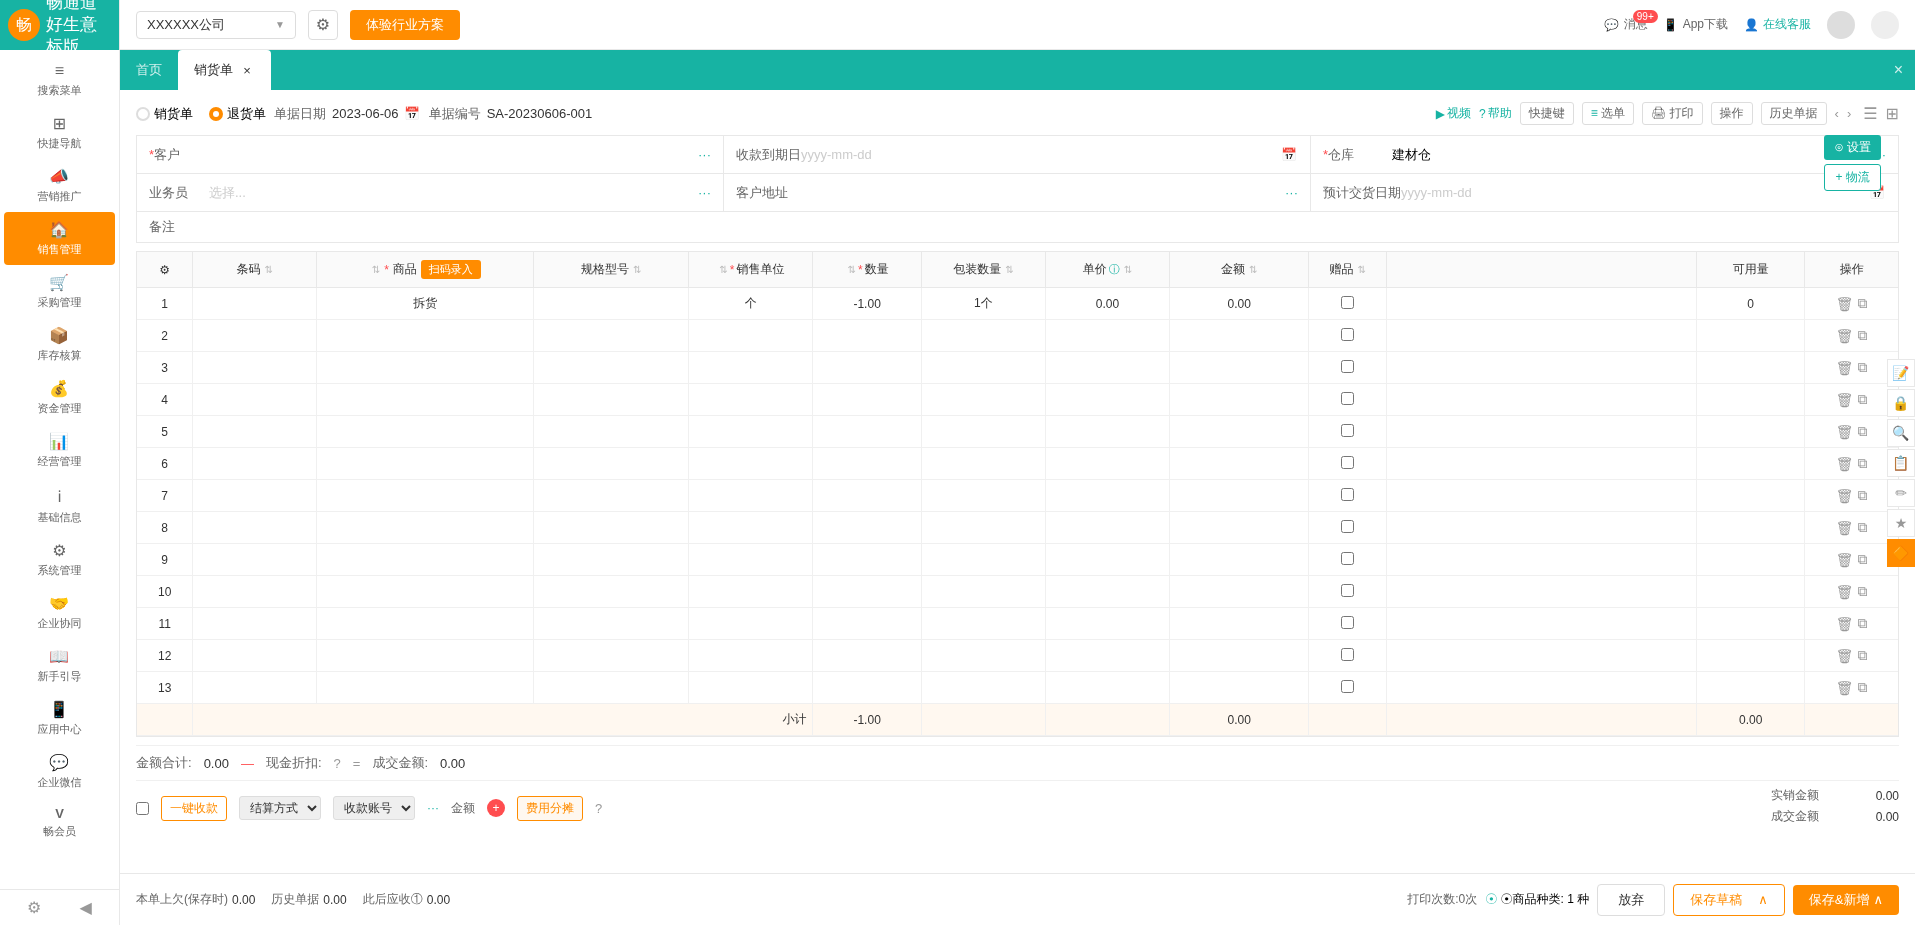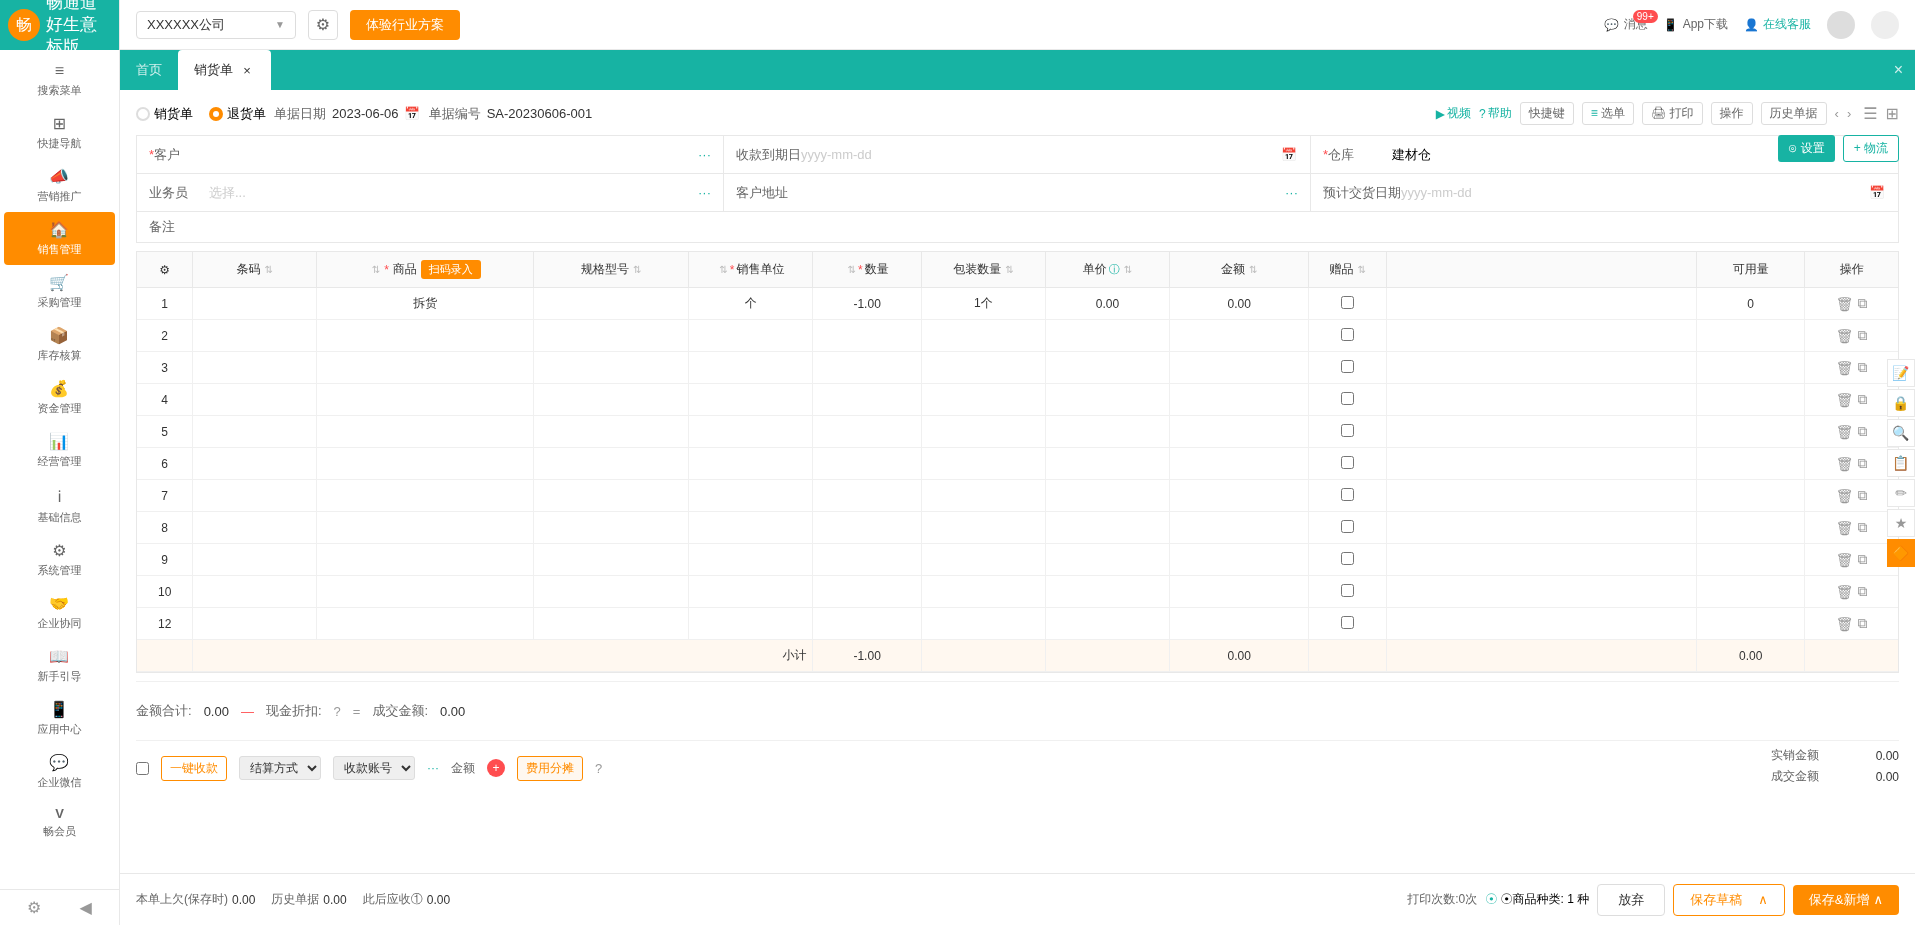--- a/index.html
+++ b/index.html
@@ -82,21 +82,21 @@
     .col-ops { width: 60px; }
     .required-star { color: #ff4d4f; }
     .red-text { color: #ff4d4f; }
     .scan-btn { background: #ff8c00; color: #fff; border: none; border-radius: 3px; padding: 2px 8px; font-size: 11px; cursor: pointer; }
     .sort-arrows { color: #bbb; font-size: 10px; cursor: pointer; margin-left: 2px; }
     .ops-icons { display: flex; align-items: center; gap: 4px; justify-content: center; }
     .op-icon { font-size: 14px; color: #999; cursor: pointer; }
     .th-sort { display: flex; align-items: center; justify-content: center; gap: 2px; }
 
     
-    .bottom-summary { display: flex; align-items: center; gap: 12px; padding: 20px 0; border-top: 1px solid #f0f0f0; font-size: 13px; }
+    .bottom-summary { display: flex; align-items: center; gap: 12px; padding: 8px 0; border-top: 1px solid #f0f0f0; font-size: 13px; }
     .sum-label { color: #666; }
     .sum-value { color: #333; font-weight: 500; }
     .sum-eq { color: #999; }
     .sum-minus { color: #ff4d4f; }
 
     .payment-row { display: flex; align-items: center; gap: 12px; padding: 6px 0; border-top: 1px solid #f0f0f0; font-size: 12px; }
     .one-click-btn { border: 1px solid #ff8c00; color: #ff8c00; background: #fff; border-radius: 3px; padding: 3px 8px; font-size: 12px; cursor: pointer; }
     .pay-select { border: 1px solid #ddd; border-radius: 3px; padding: 3px 6px; font-size: 12px; color: #333; }
     .add-btn { background: #ff4d4f; color: #fff; border: none; border-radius: 50%; width: 18px; height: 18px; font-size: 12px; cursor: pointer; display: flex; align-items: center; justify-content: center; }
     .fee-btn { border: 1px solid #ff8c00; color: #ff8c00; background: #fff8f0; border-radius: 3px; padding: 3px 8px; font-size: 12px; cursor: pointer; }
@@ -300,21 +300,21 @@
           <span class="action-btn-small">操作</span>
           <span class="action-btn-small">历史单据</span>
           <span style="cursor:pointer;color:#999;">‹</span>
           <span style="cursor:pointer;color:#999;">›</span>
           <span style="cursor:pointer;color:#999;font-size:16px;margin-left:4px;">☰</span>
           <span style="cursor:pointer;color:#999;font-size:16px;">⊞</span>
         </div>
       </div>
 
       <div style="position:relative;">
-        <div style="position:absolute; right:0; top:0; z-index:10; display:flex; flex-direction:row; gap:4px;">
+        <div style="position:absolute; right:18px; top:0; z-index:10; display:flex; flex-direction:column; gap:4px;">
           <button class="set-btn">⊙ 设置</button>
           <button class="logistics-btn">+ 物流</button>
         </div>
 
         <div class="form-grid">
 
           <div class="form-cell">
             <span class="fc-required">*</span>
             <span class="fc-label">客户</span>
             <input class="fc-input" type="text" style="">
@@ -593,21 +593,61 @@
                 <td></td>
                 <td></td>
                 <td>
                   <div class="ops-icons">
                     <span class="op-icon">🗑</span>
                     <span class="op-icon">⧉</span>
                   </div>
                 </td>
               </tr>
             <tr>
+                <td class="col-num">11</td>
+                <td></td>
+                <td></td>
+                <td></td>
+                <td></td>
+                <td></td>
+                <td></td>
+                <td></td>
+                <td></td>
+                <td class="checkbox-cell"><input type="checkbox" style=""></td>
+                <td></td>
+                <td></td>
+                <td>
+                  <div class="ops-icons">
+                    <span class="op-icon">🗑</span>
+                    <span class="op-icon">⧉</span>
+                  </div>
+                </td>
+              </tr>
+            <tr>
                 <td class="col-num">12</td>
+                <td></td>
+                <td></td>
+                <td></td>
+                <td></td>
+                <td></td>
+                <td></td>
+                <td></td>
+                <td></td>
+                <td class="checkbox-cell"><input type="checkbox" style=""></td>
+                <td></td>
+                <td></td>
+                <td>
+                  <div class="ops-icons">
+                    <span class="op-icon">🗑</span>
+                    <span class="op-icon">⧉</span>
+                  </div>
+                </td>
+              </tr>
+            <tr>
+                <td class="col-num">13</td>
                 <td></td>
                 <td></td>
                 <td></td>
                 <td></td>
                 <td></td>
                 <td></td>
                 <td></td>
                 <td></td>
                 <td class="checkbox-cell"><input type="checkbox" style=""></td>
                 <td></td>

